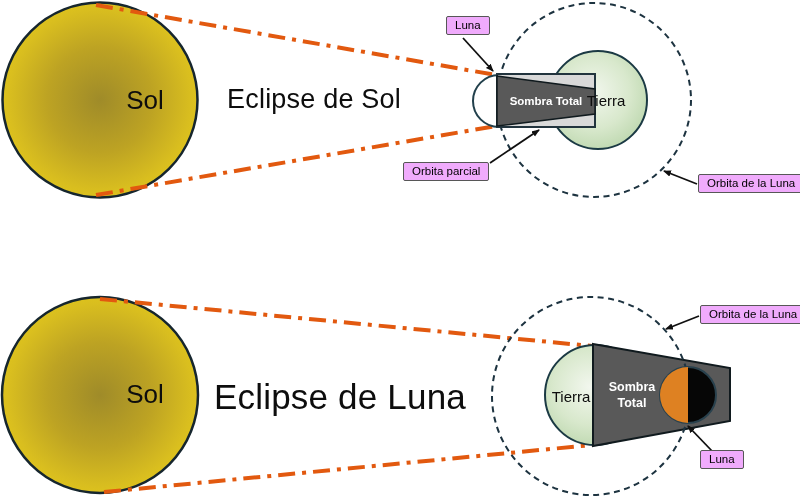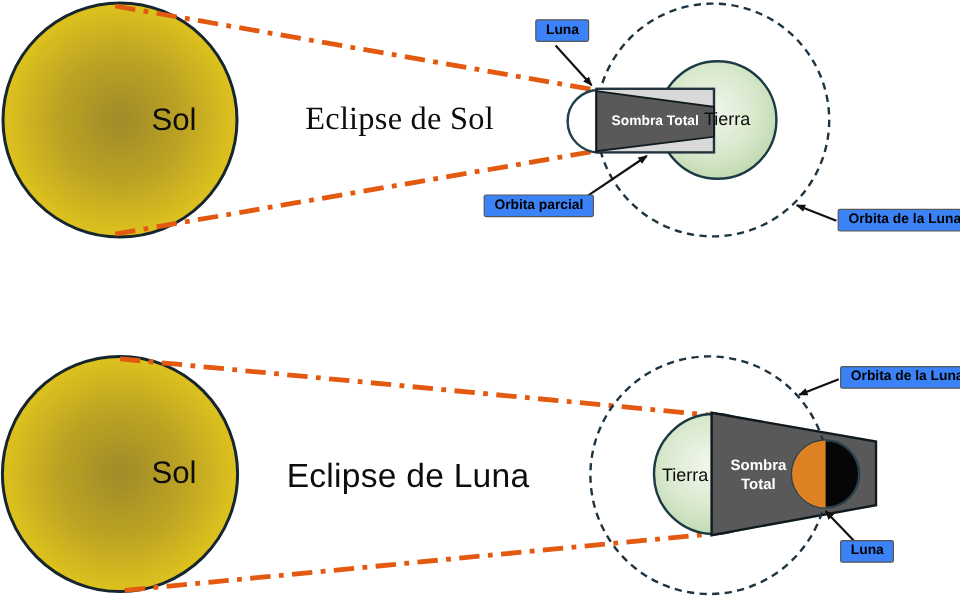--- a/index.html
+++ b/index.html
@@ -20,26 +20,26 @@
   }
   .big-title{font-size:27px;letter-spacing:.2px;}
   .sun-label{font-size:26px;margin-left:48px;}
   .earth-label{font-size:15px;}
   .umbra-label{
     color:#ffffff;font-weight:700;font-size:11.5px;white-space:nowrap;text-align:center;
   }
   .umbra-label.wrap{white-space:normal;width:58px;font-size:12.5px;line-height:1.25;}
   .callout{
     position:absolute;
-    background:#3b82f6;
+    background:#f0abfc;
     border:1.6px solid #575757;
     border-radius:2px;
     padding:2px 8px 3px 8px;
     font-size:11.5px;
-    font-weight:700;
+    font-weight:400;
     color:#000000;
     white-space:nowrap;
   }
 </style>
 </head>
 <body>
 
 <div class="stage">
 
   <svg width="800" height="498" viewBox="0 0 800 498">
@@ -92,35 +92,35 @@
 
     <circle cx="688" cy="395" r="28" fill="#060606" stroke="#29414d" stroke-width="2"></circle>
     <path d="M688,367 A28,28 0 0 0 688,423 Z" fill="#de8122"></path>
 
     <line x1="699" y1="316" x2="666" y2="329" stroke="#101010" stroke-width="1.8" marker-end="url(#ah)"></line>
     <line x1="712" y1="451" x2="688" y2="426" stroke="#101010" stroke-width="1.8" marker-end="url(#ah)"></line>
   </svg>
 
   <div class="txt sun-label" style="left:97px;top:100px;">Sol</div>
 
-  <div class="txt big-title" style="left:333px;top:99px;font-family:Liberation Serif, serif;">Eclipse de Sol</div>
+  <div class="txt big-title" style="left:314px;top:99px;">Eclipse de Sol</div>
 
   <div class="txt earth-label" style="left:606px;top:100px;">Tierra</div>
 
   <div class="txt umbra-label" style="left:546px;top:101px;">Sombra Total</div>
 
   <div class="callout" style="left:446px;top:16px;">Luna</div>
 
   <div class="callout" style="left:403px;top:162px;">Orbita parcial</div>
 
   <div class="callout" style="left:698px;top:174px;">Orbita de la Luna</div>
 
   <div class="txt sun-label" style="left:97px;top:394px;">Sol</div>
 
-  <div class="txt big-title" style="left:340px;top:397px;font-size:28px;">Eclipse de Luna</div>
+  <div class="txt big-title" style="left:340px;top:397px;font-size:35px;">Eclipse de Luna</div>
 
   <div class="txt earth-label" style="left:571px;top:396px;">Tierra</div>
 
   <div class="txt umbra-label wrap" style="left:632px;top:396px;">Sombra Total</div>
 
   <div class="callout" style="left:700px;top:305px;">Orbita de la Luna</div>
 
   <div class="callout" style="left:700px;top:450px;">Luna</div>
 
 </div>

